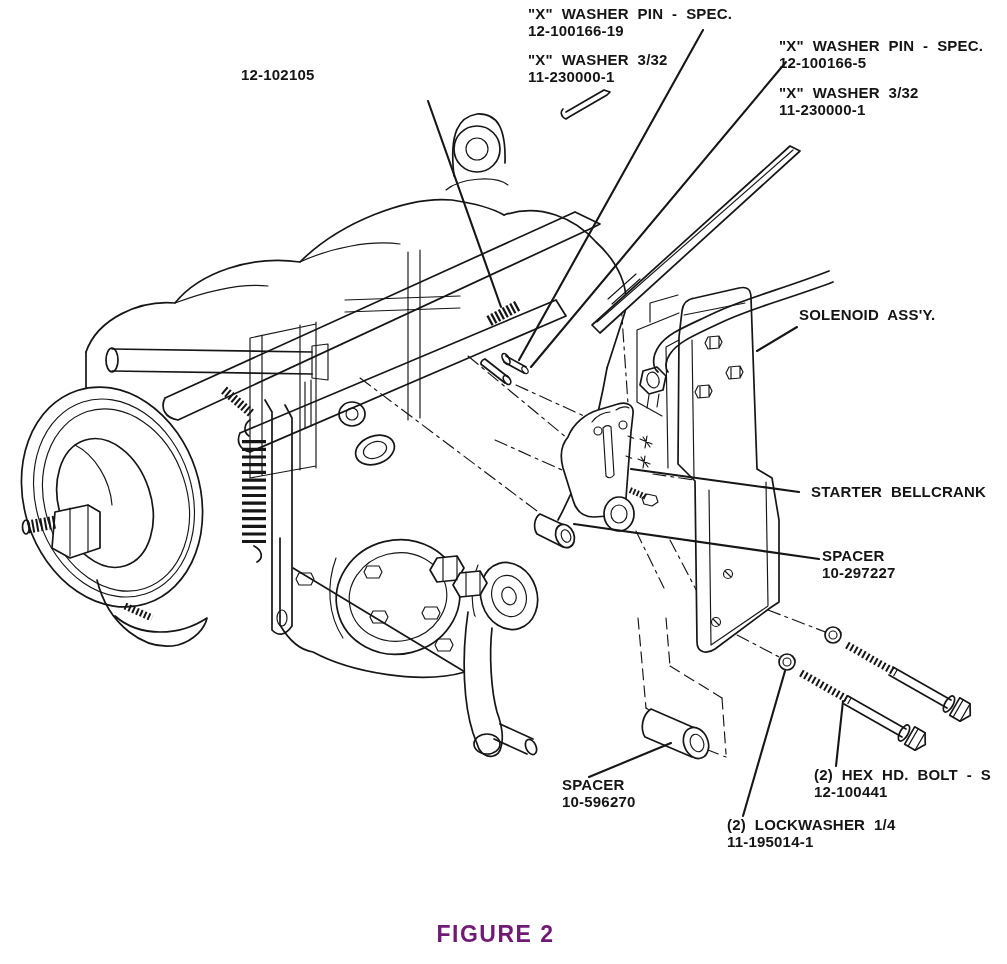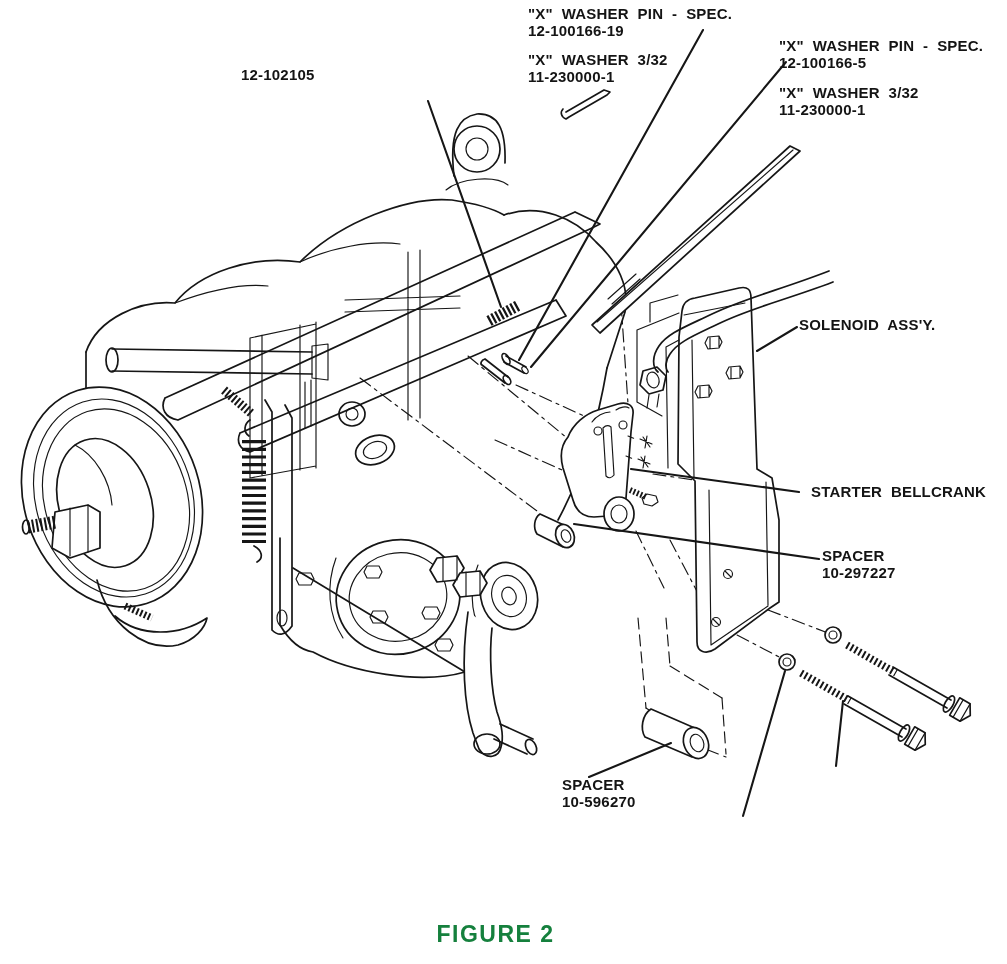--- a/index.html
+++ b/index.html
@@ -1,21 +1,21 @@
 <!DOCTYPE html>
 <html><head>
 <meta charset="utf-8">
 <style>
   html,body{margin:0;padding:0;background:#ffffff;}
   body{width:1007px;height:964px;font-family:"Liberation Sans",sans-serif;}
   .stage{position:relative;width:1007px;height:964px;overflow:hidden;background:#fff;}
   .stage svg{position:absolute;left:0;top:0;}
   .lbl{position:absolute;color:#141414;font-weight:700;font-size:15px;line-height:16.5px;
        letter-spacing:.2px;word-spacing:4.5px;white-space:nowrap;}
-  .caption{position:absolute;left:0;right:16px;top:921px;text-align:center;color:#15803d;
+  .caption{position:absolute;left:0;right:16px;top:921px;text-align:center;color:#701a75;
        font-size:23px;font-weight:700;letter-spacing:1.5px;}
   
   .s  {stroke:#161616;fill:none;stroke-width:1.7;stroke-linecap:round;stroke-linejoin:round;}
   .t  {stroke:#161616;fill:none;stroke-width:1.15;stroke-linecap:round;stroke-linejoin:round;}
   .wf {fill:#ffffff;}
   .dk {stroke:#161616;fill:none;stroke-linecap:butt;}
   .dash{stroke-dasharray:11 6;}
   .ddot{stroke-dasharray:13 5 3 5;}
   .sdash{stroke-dasharray:6 5;}
   .lead{stroke:#161616;fill:none;stroke-width:2.1;stroke-linecap:round;}
@@ -280,29 +280,37 @@
     <div>"X" WASHER PIN - SPEC.</div>
     <div>12-100166-5</div>
   </div>
   <div class="lbl" style="left:779px;top:85px">
     <div>"X" WASHER 3/32</div>
     <div>11-230000-1</div>
   </div>
   <div class="lbl" style="left:241px;top:67px">
     <div>12-102105</div>
   </div>
-  <div class="lbl" style="left:799px;top:317px">
+  <div class="lbl" style="left:799px;top:307px">
     <div>SOLENOID ASS'Y.</div>
   </div>
   <div class="lbl" style="left:811px;top:484px">
     <div>STARTER BELLCRANK</div>
   </div>
   <div class="lbl" style="left:822px;top:548px">
     <div>SPACER</div>
     <div>10-297227</div>
   </div>
   <div class="lbl" style="left:562px;top:777px">
     <div>SPACER</div>
     <div>10-596270</div>
   </div>
+  <div class="lbl" style="left:814px;top:767px">
+    <div>(2) HEX HD. BOLT - S</div>
+    <div>12-100441</div>
+  </div>
+  <div class="lbl" style="left:727px;top:817px">
+    <div>(2) LOCKWASHER 1/4</div>
+    <div>11-195014-1</div>
+  </div>
 
   <div class="caption">FIGURE 2</div>
 </div>
 
 </body></html>

